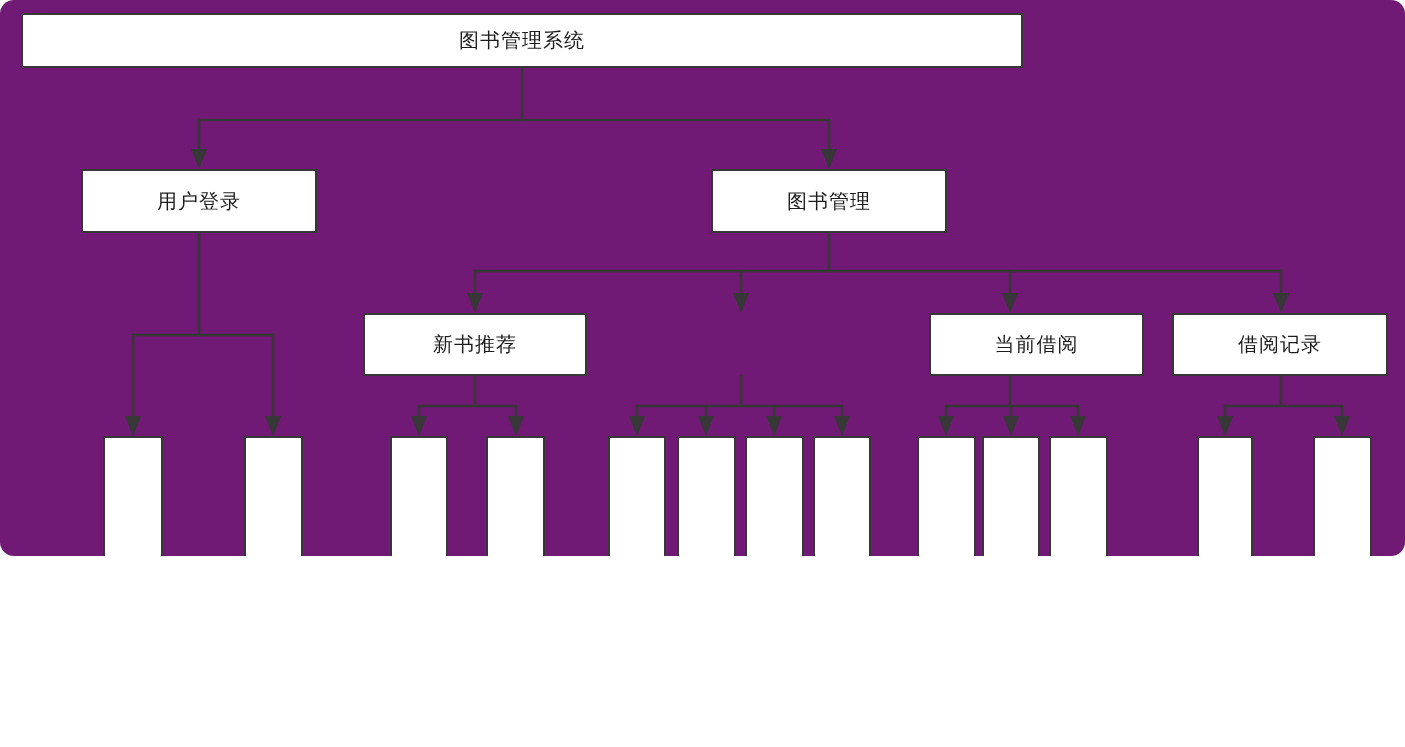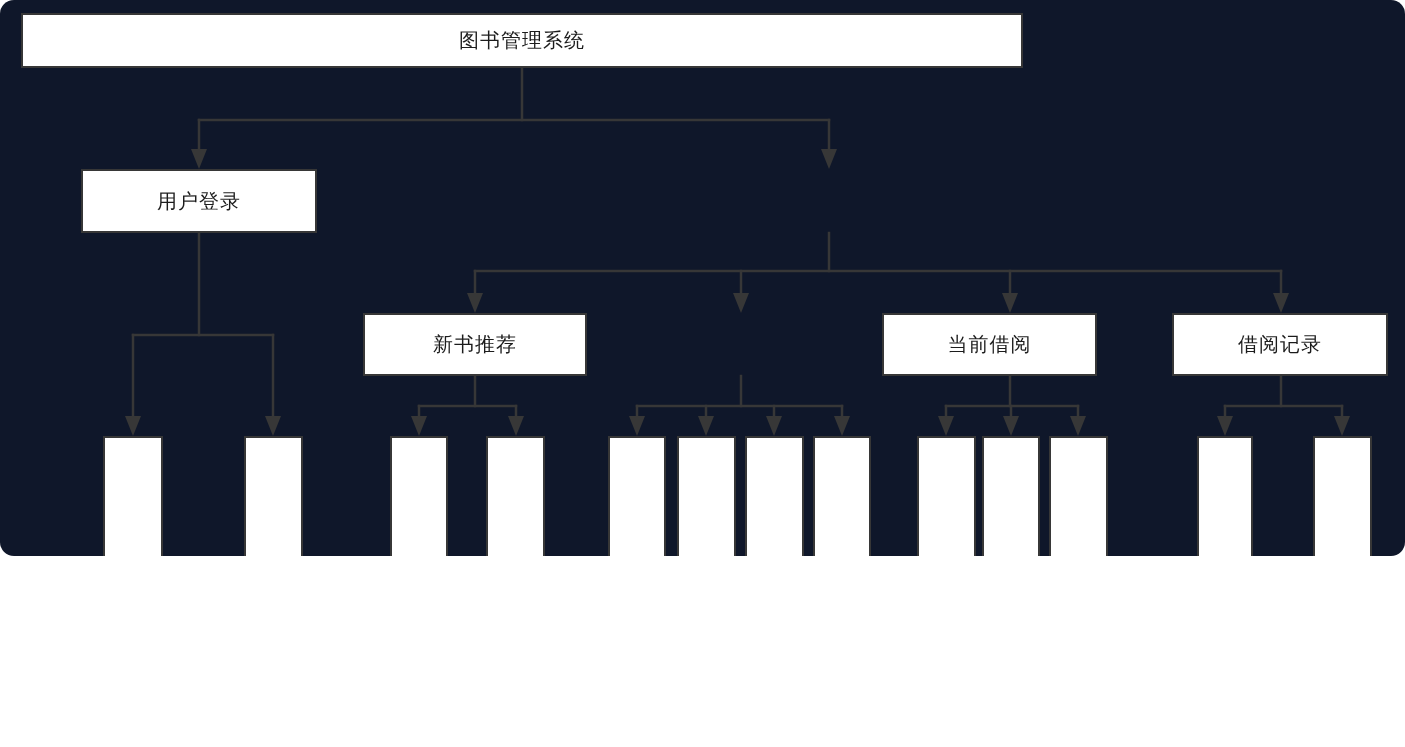--- a/index.html
+++ b/index.html
@@ -1,19 +1,19 @@
 <!DOCTYPE html>
 <html><head>
 <meta charset="utf-8">
 <style>
   html,body{margin:0;padding:0;background:#fff;}
   .canvas{
     position:relative;
     width:1405px;height:556px;
-    background:#0f172a;
+    background:#701a75;
     font-family:"Liberation Sans","DejaVu Sans",sans-serif;
     overflow:hidden;
     border-radius:14px;
   }
   .connectors{position:absolute;left:0;top:0;z-index:1;}
   .node{
     position:absolute;
     box-sizing:border-box;
     border:2.5px solid #373737;
     background:#ffffff;
@@ -115,25 +115,28 @@
     </g>
   </svg>
 
   <div class="node" style="left:21px;top:13px;width:1002px;height:55px;">
     <span class="hlabel">图书管理系统</span>
   </div>
 
   <div class="node" style="left:81px;top:169px;width:236px;height:64px;">
     <span class="hlabel">用户登录</span>
   </div>
+  <div class="node" style="left:711px;top:169px;width:236px;height:64px;">
+    <span class="hlabel">图书管理</span>
+  </div>
 
   <div class="node" style="left:363px;top:313px;width:224px;height:63px;">
     <span class="hlabel">新书推荐</span>
   </div>
-  <div class="node" style="left:882px;top:313px;width:215px;height:63px;">
+  <div class="node" style="left:929px;top:313px;width:215px;height:63px;">
     <span class="hlabel">当前借阅</span>
   </div>
   <div class="node" style="left:1172px;top:313px;width:216px;height:63px;">
     <span class="hlabel">借阅记录</span>
   </div>
 
   <div class="node" style="left:103px;top:436px;width:60px;height:299px;">
     <span class="vlabel">用户登录</span>
   </div>
   <div class="node" style="left:244px;top:436px;width:59px;height:299px;">

